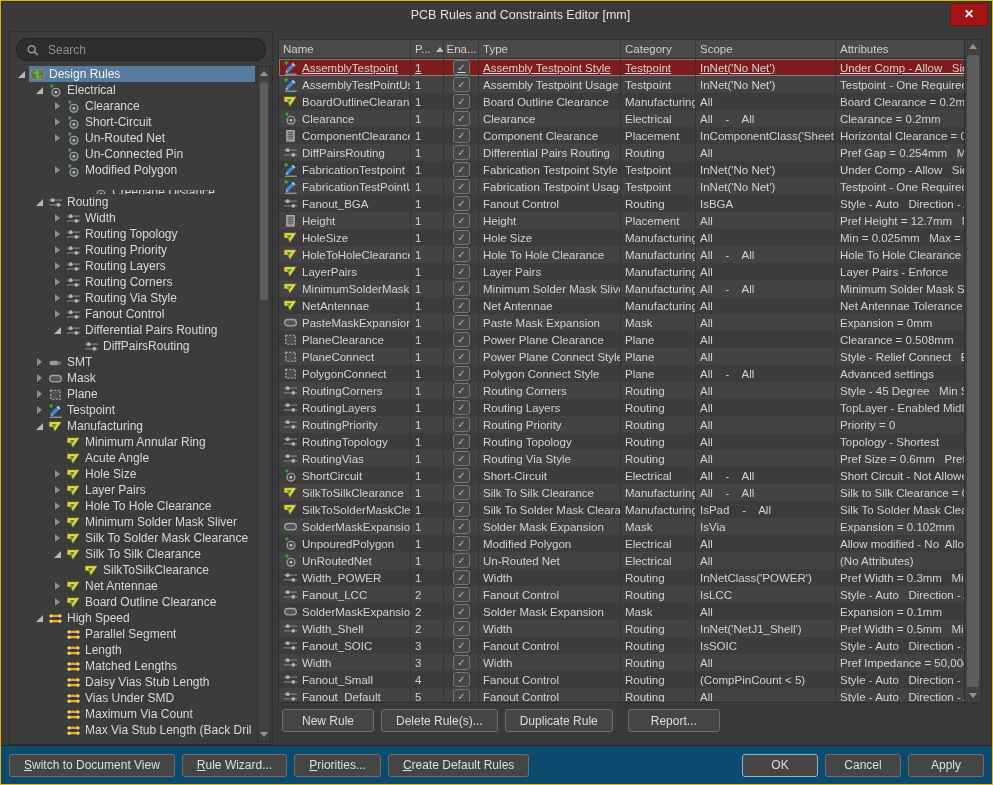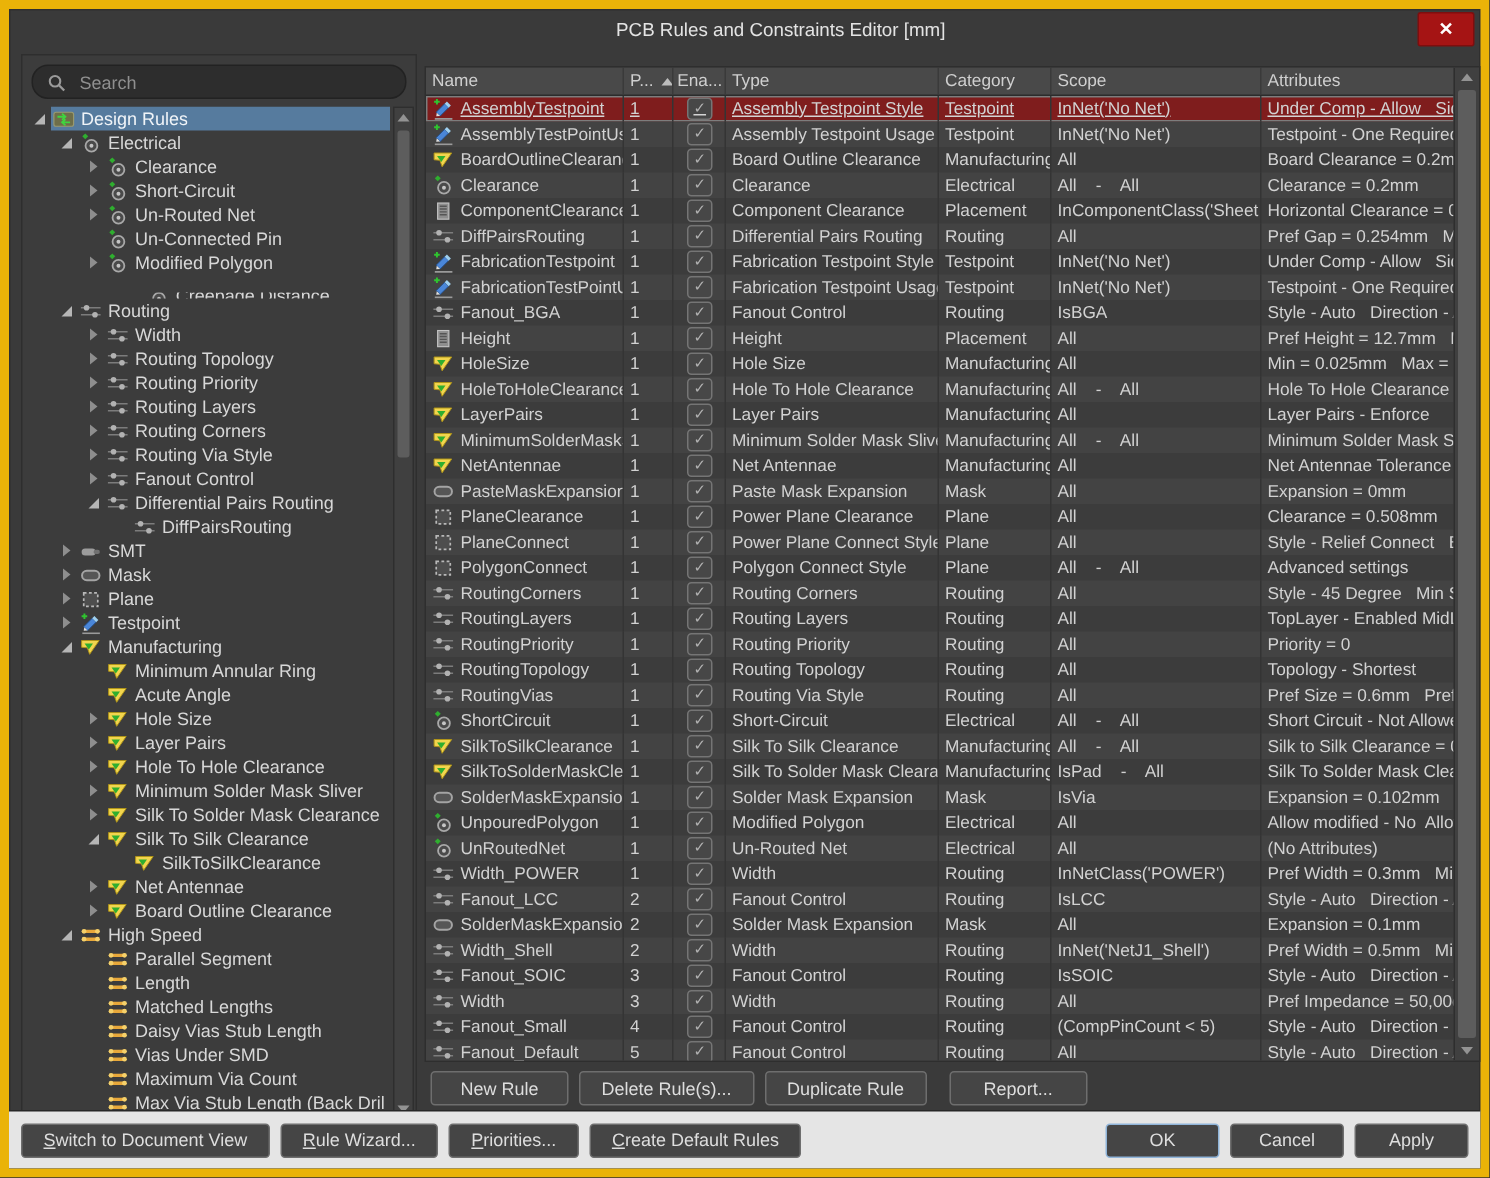--- a/index.html
+++ b/index.html
@@ -1,16 +1,16 @@
 <!DOCTYPE html>
 <html><head>
 <meta charset="utf-8">
 <style>
   html,body{margin:0;padding:0;background:#2b2b2b;}
-  .window{position:relative;width:993px;height:785px;background:#3a3a3a;border:6px solid #eab308;
+  .window{position:relative;width:993px;height:785px;background:#3a3a3a;border:1px solid #eab308;
     box-sizing:border-box;overflow:hidden;font-family:"Liberation Sans",sans-serif;color:#d4d4d4;
     box-shadow:inset 0 0 0 1px #2f2f2f;padding-left:48px;}
   
   .titlebar{height:28px;position:relative;text-align:center;font-size:12.5px;color:#e4e4e4;line-height:29px;}
   .close{position:absolute;top:2px;right:4px;width:38px;height:23px;background:#a51414;border:1px solid #7e0e0e;
     border-radius:2px;color:#fff;font-size:12px;font-weight:bold;line-height:21px;text-align:center;padding:0;cursor:default;}
   
   .sidebar{position:absolute;left:8px;top:30px;width:264px;height:714px;background:#3c3c3c;
     border:1px solid #2e2e2e;box-sizing:border-box;}
   .searchbox{position:absolute;left:6px;top:6px;right:6px;height:21px;background:#2d2d2d;border:1px solid #222;
@@ -62,21 +62,21 @@
     display:flex;align-items:center;justify-content:center;flex:none;}
   .check{font-size:10px;color:#b2b2b2;line-height:1;}
   
   .btn{height:23px;background:#454545;border:1px solid #6e6e6e;border-radius:3px;color:#dedede;font-size:12px;
     padding:0 14px;font-family:inherit;white-space:nowrap;cursor:default;}
   .btn u{text-decoration:underline;}
   .btn.default{border:1px solid #8fb4d9;}
   .actions{position:absolute;left:281px;top:708px;display:flex;gap:7px;}
   .actions .btn{min-width:92px;}
   .actions .btn:last-child{margin-left:8px;}
-  .footer{position:absolute;left:0;right:0;bottom:0;height:39px;background:#e5e5e5;border-top:1px solid #272727;
+  .footer{position:absolute;left:0;right:0;bottom:0;height:39px;background:#0c4a6e;border-top:1px solid #272727;
     display:flex;align-items:center;justify-content:space-between;padding:0 8px;box-sizing:border-box;}
   .fleft,.fright{display:flex;gap:7px;align-items:center;}
   .fright .btn{min-width:76px;}
 </style>
 </head>
 <body>
 
 <div class="window">
   <div class="titlebar">
     <span>PCB Rules and Constraints Editor [mm]</span>

